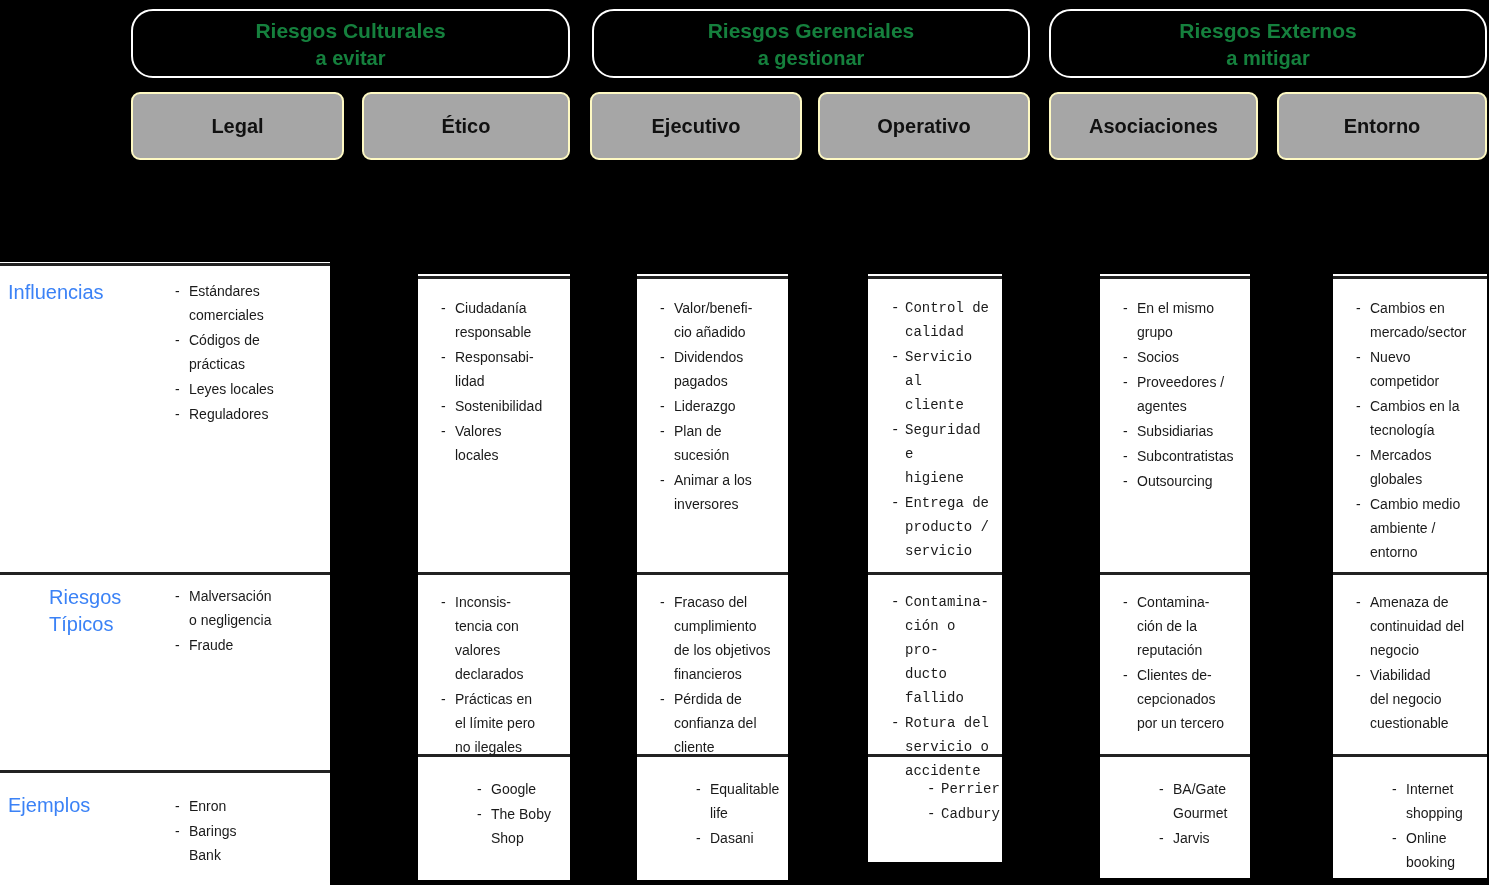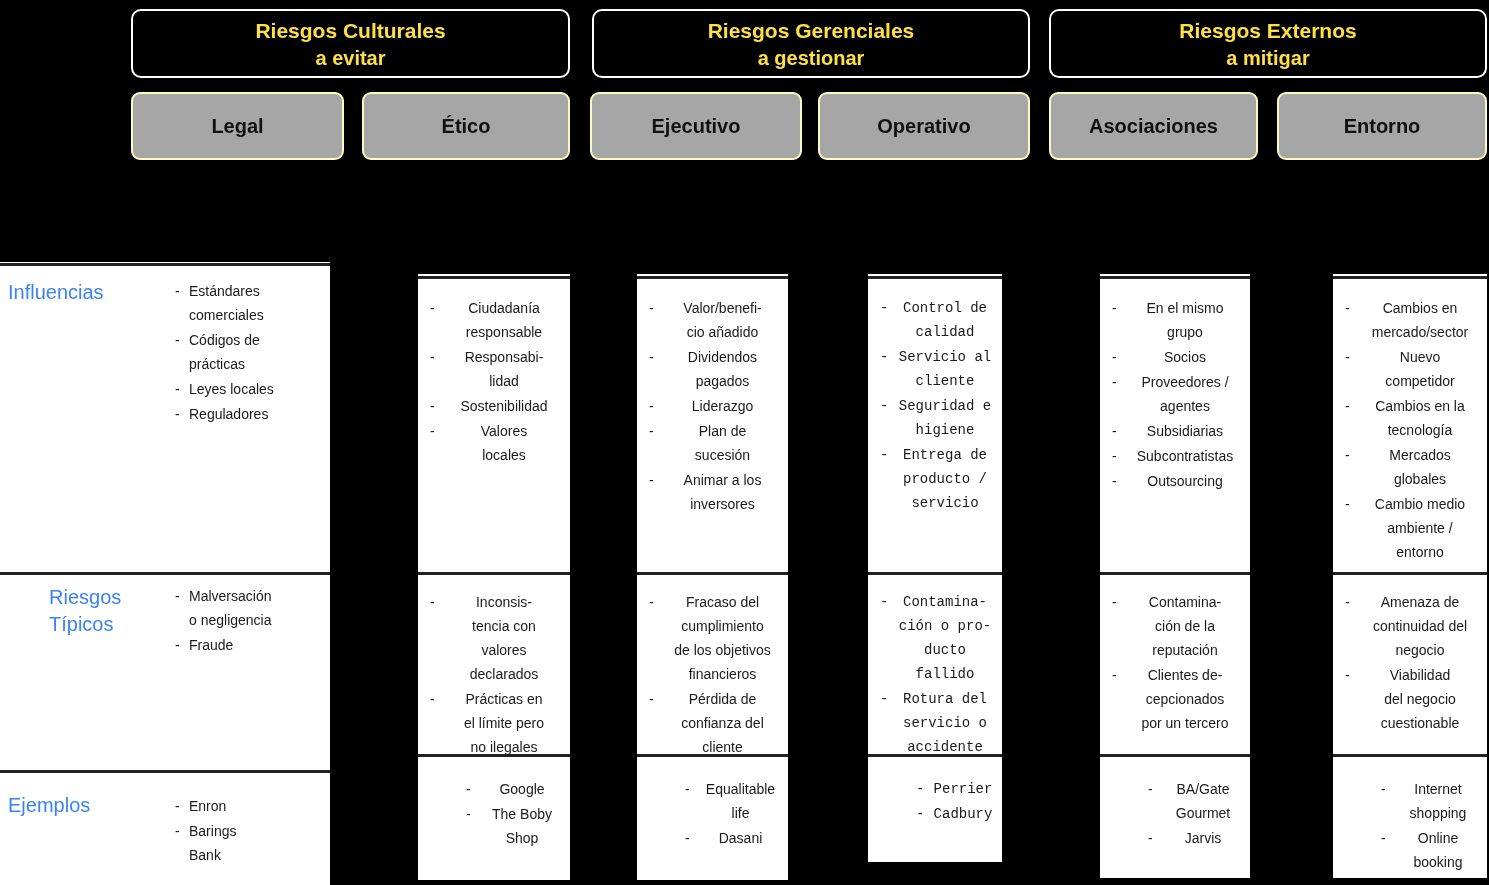--- a/index.html
+++ b/index.html
@@ -5,22 +5,22 @@
   * { margin:0; padding:0; box-sizing:border-box; }
   html,body { background:#000; }
   body { font-family:"Liberation Sans", sans-serif; }
   #stage {
     position:relative; width:1489px; height:885px;
     background:#000; overflow:hidden;
   }
   
   .group-hdr {
     position:absolute; top:9px; height:69px;
-    background:#000; border:2px solid #fff; border-radius:10px;
-    color:#fde047; text-align:center;
+    background:#000; border:2px solid #fff; border-radius:22px;
+    color:#15803d; text-align:center;
     display:flex; flex-direction:column; justify-content:center; gap:7px;
   }
   .group-hdr .t { font-size:21px; font-weight:bold; line-height:1; white-space:pre; }
   .group-hdr .s { font-size:20px; font-weight:bold; line-height:1; white-space:pre; }
   #grp-culturales { left:131px; width:439px; }
   #grp-gerenciales { left:592px; width:438px; }
   #grp-externos   { left:1049px; width:438px; }
   
   .cat-box {
     position:absolute; top:92px; height:68px;
@@ -58,21 +58,21 @@
   .list { font-size:14px; line-height:24px; color:#1a1a1a; }
   .item { position:relative; padding-left:16px; white-space:pre-line; margin-bottom:1px; }
   .item::before { content:"-"; position:absolute; left:2px; top:0; }
   
   .col {
     position:absolute; top:274px; background:#fff;
     display:flex; flex-direction:column;
   }
   .col .topgap { height:2px; flex:none; }
   .col .line   { height:3px; background:#222; flex:none; }
-  .sec { padding:0 6px 0 10px; overflow:visible;text-align:center; }
+  .sec { padding:0 6px 0 21px; overflow:visible; }
   .sec.inf { height:293px; padding-top:17px; }
   .sec.rie { height:179px; padding-top:15px; }
   .sec.eje { flex:1;       padding-top:20px;margin-left:36px; }
   #col-etico        { left:418px;  width:152px; height:606px; }
   #col-ejecutivo    { left:637px;  width:151px; height:606px; }
   #col-operativo    { left:868px;  width:134px; height:588px;font-family:Liberation Mono, monospace; }
   #col-asociaciones { left:1100px; width:150px; height:604px; }
   #col-entorno      { left:1333px; width:154px; height:604px; }
 </style>
 </head>

